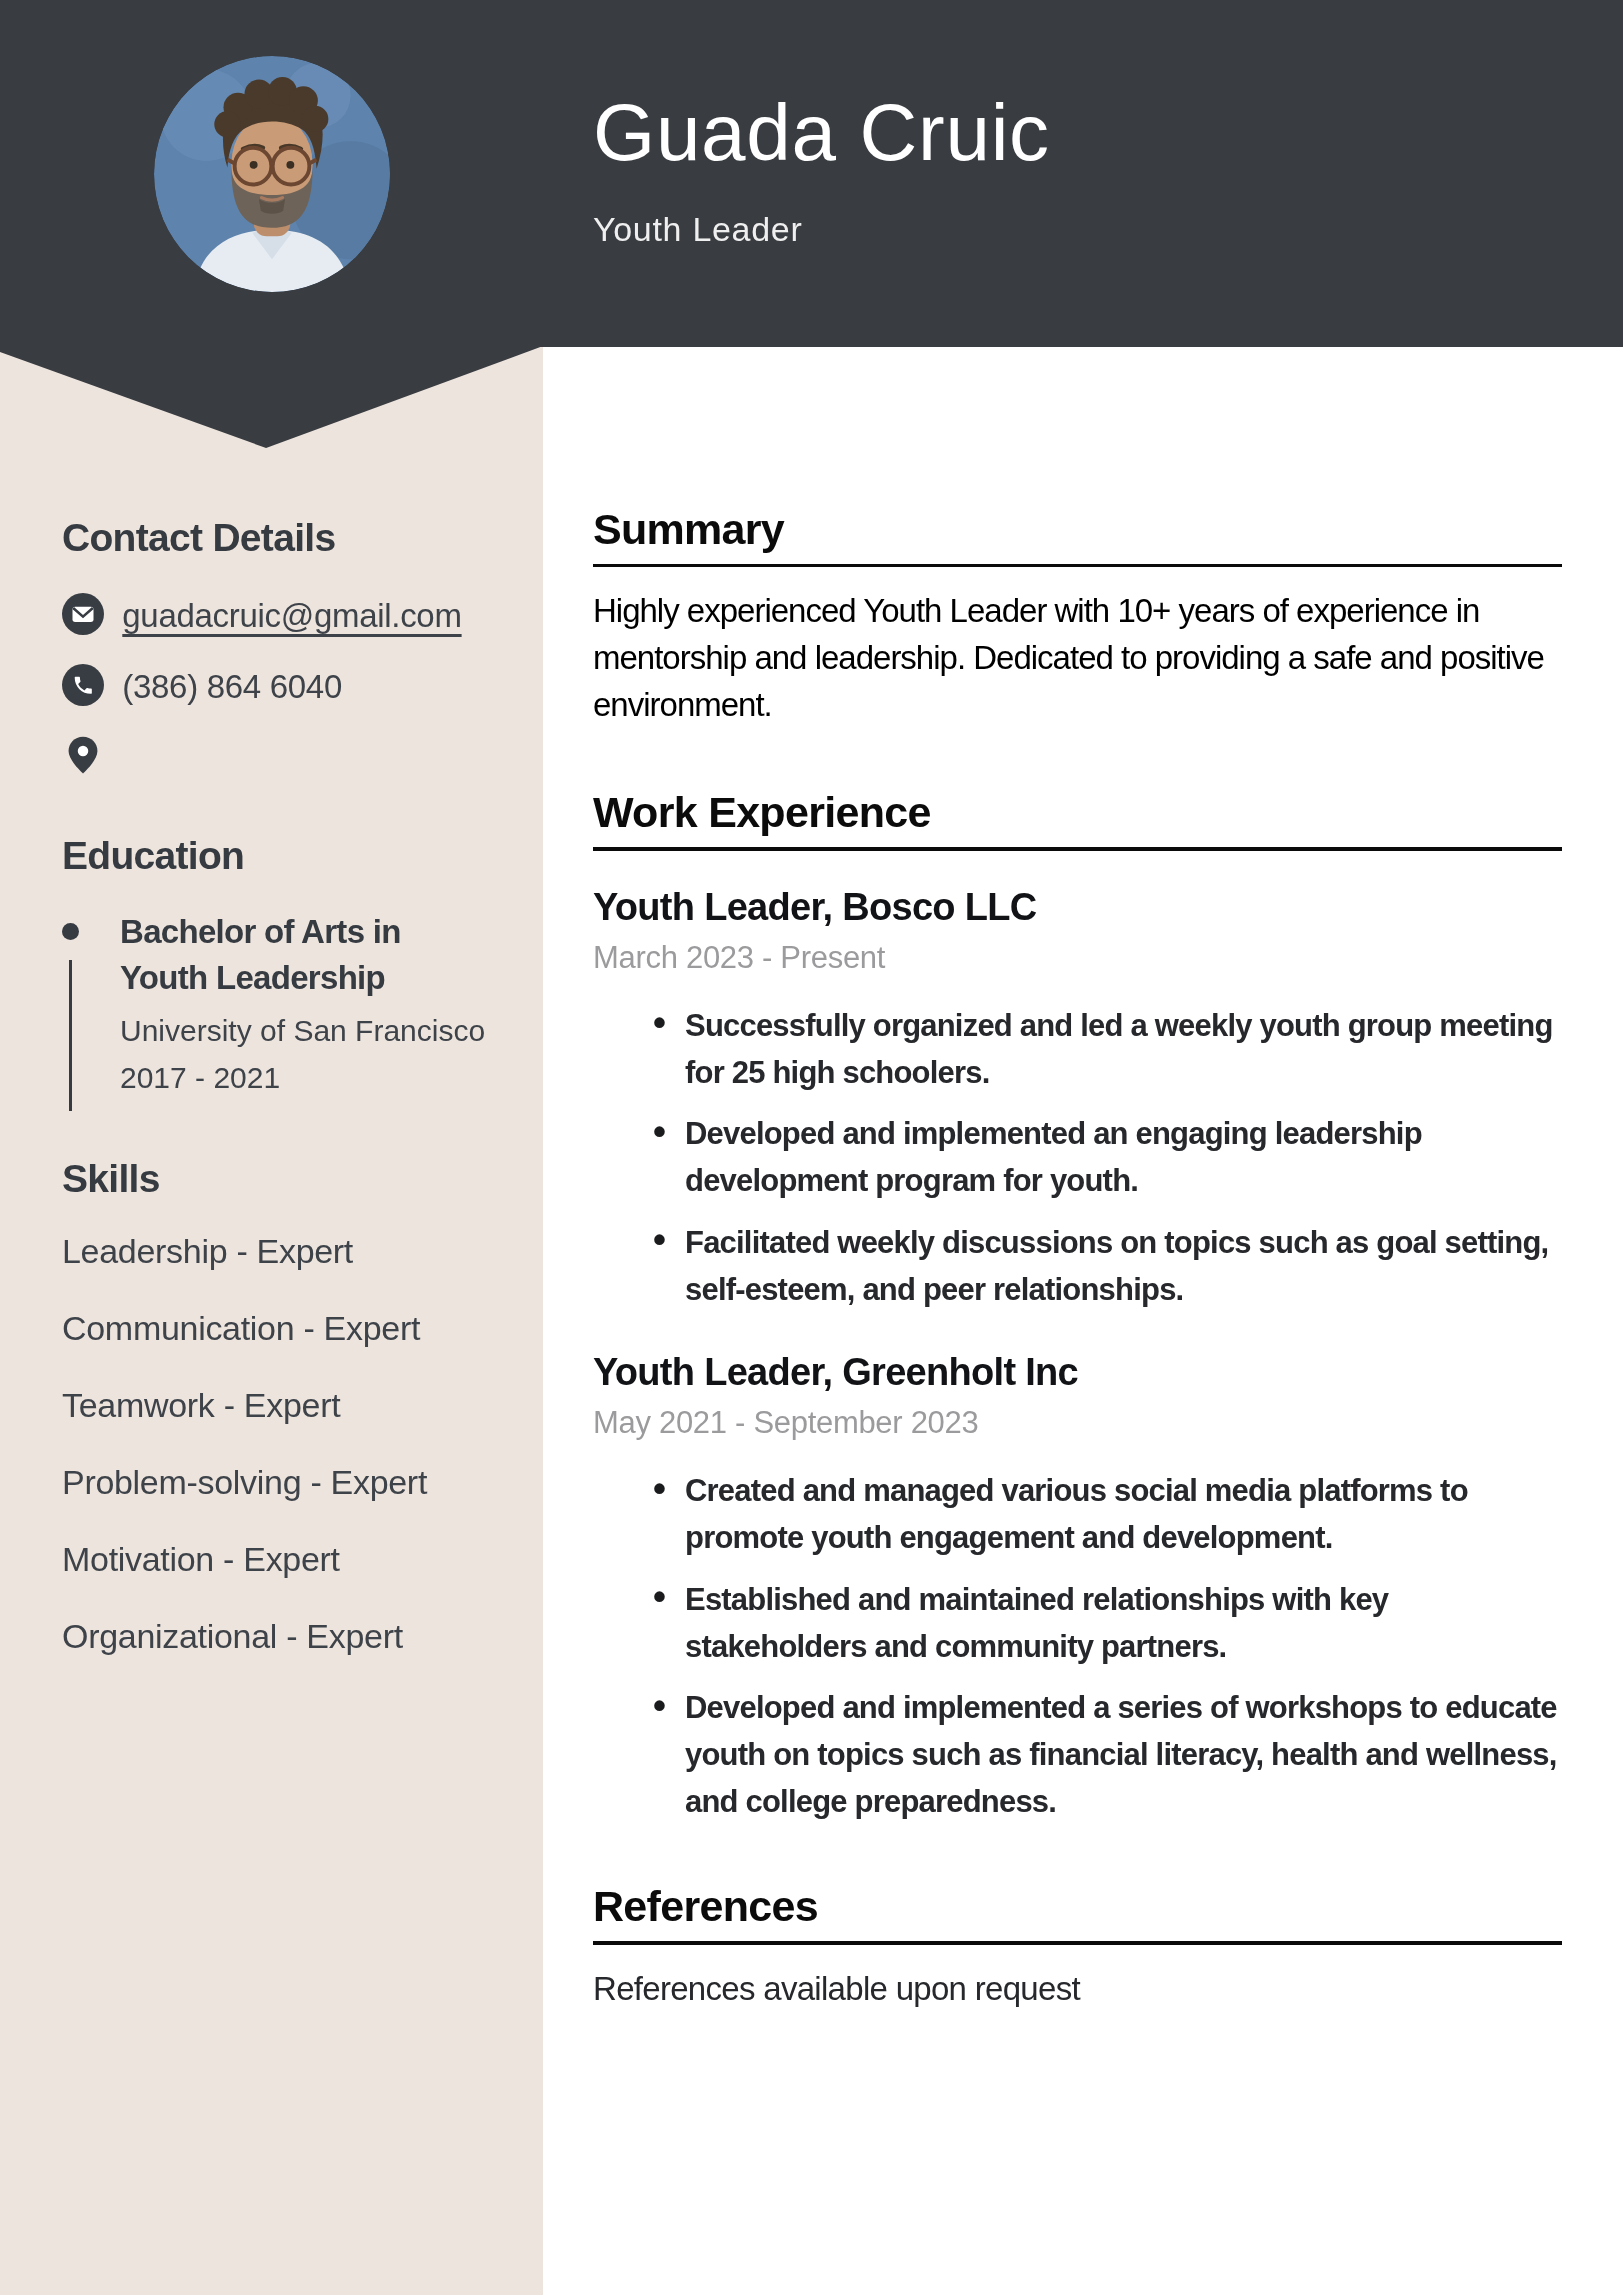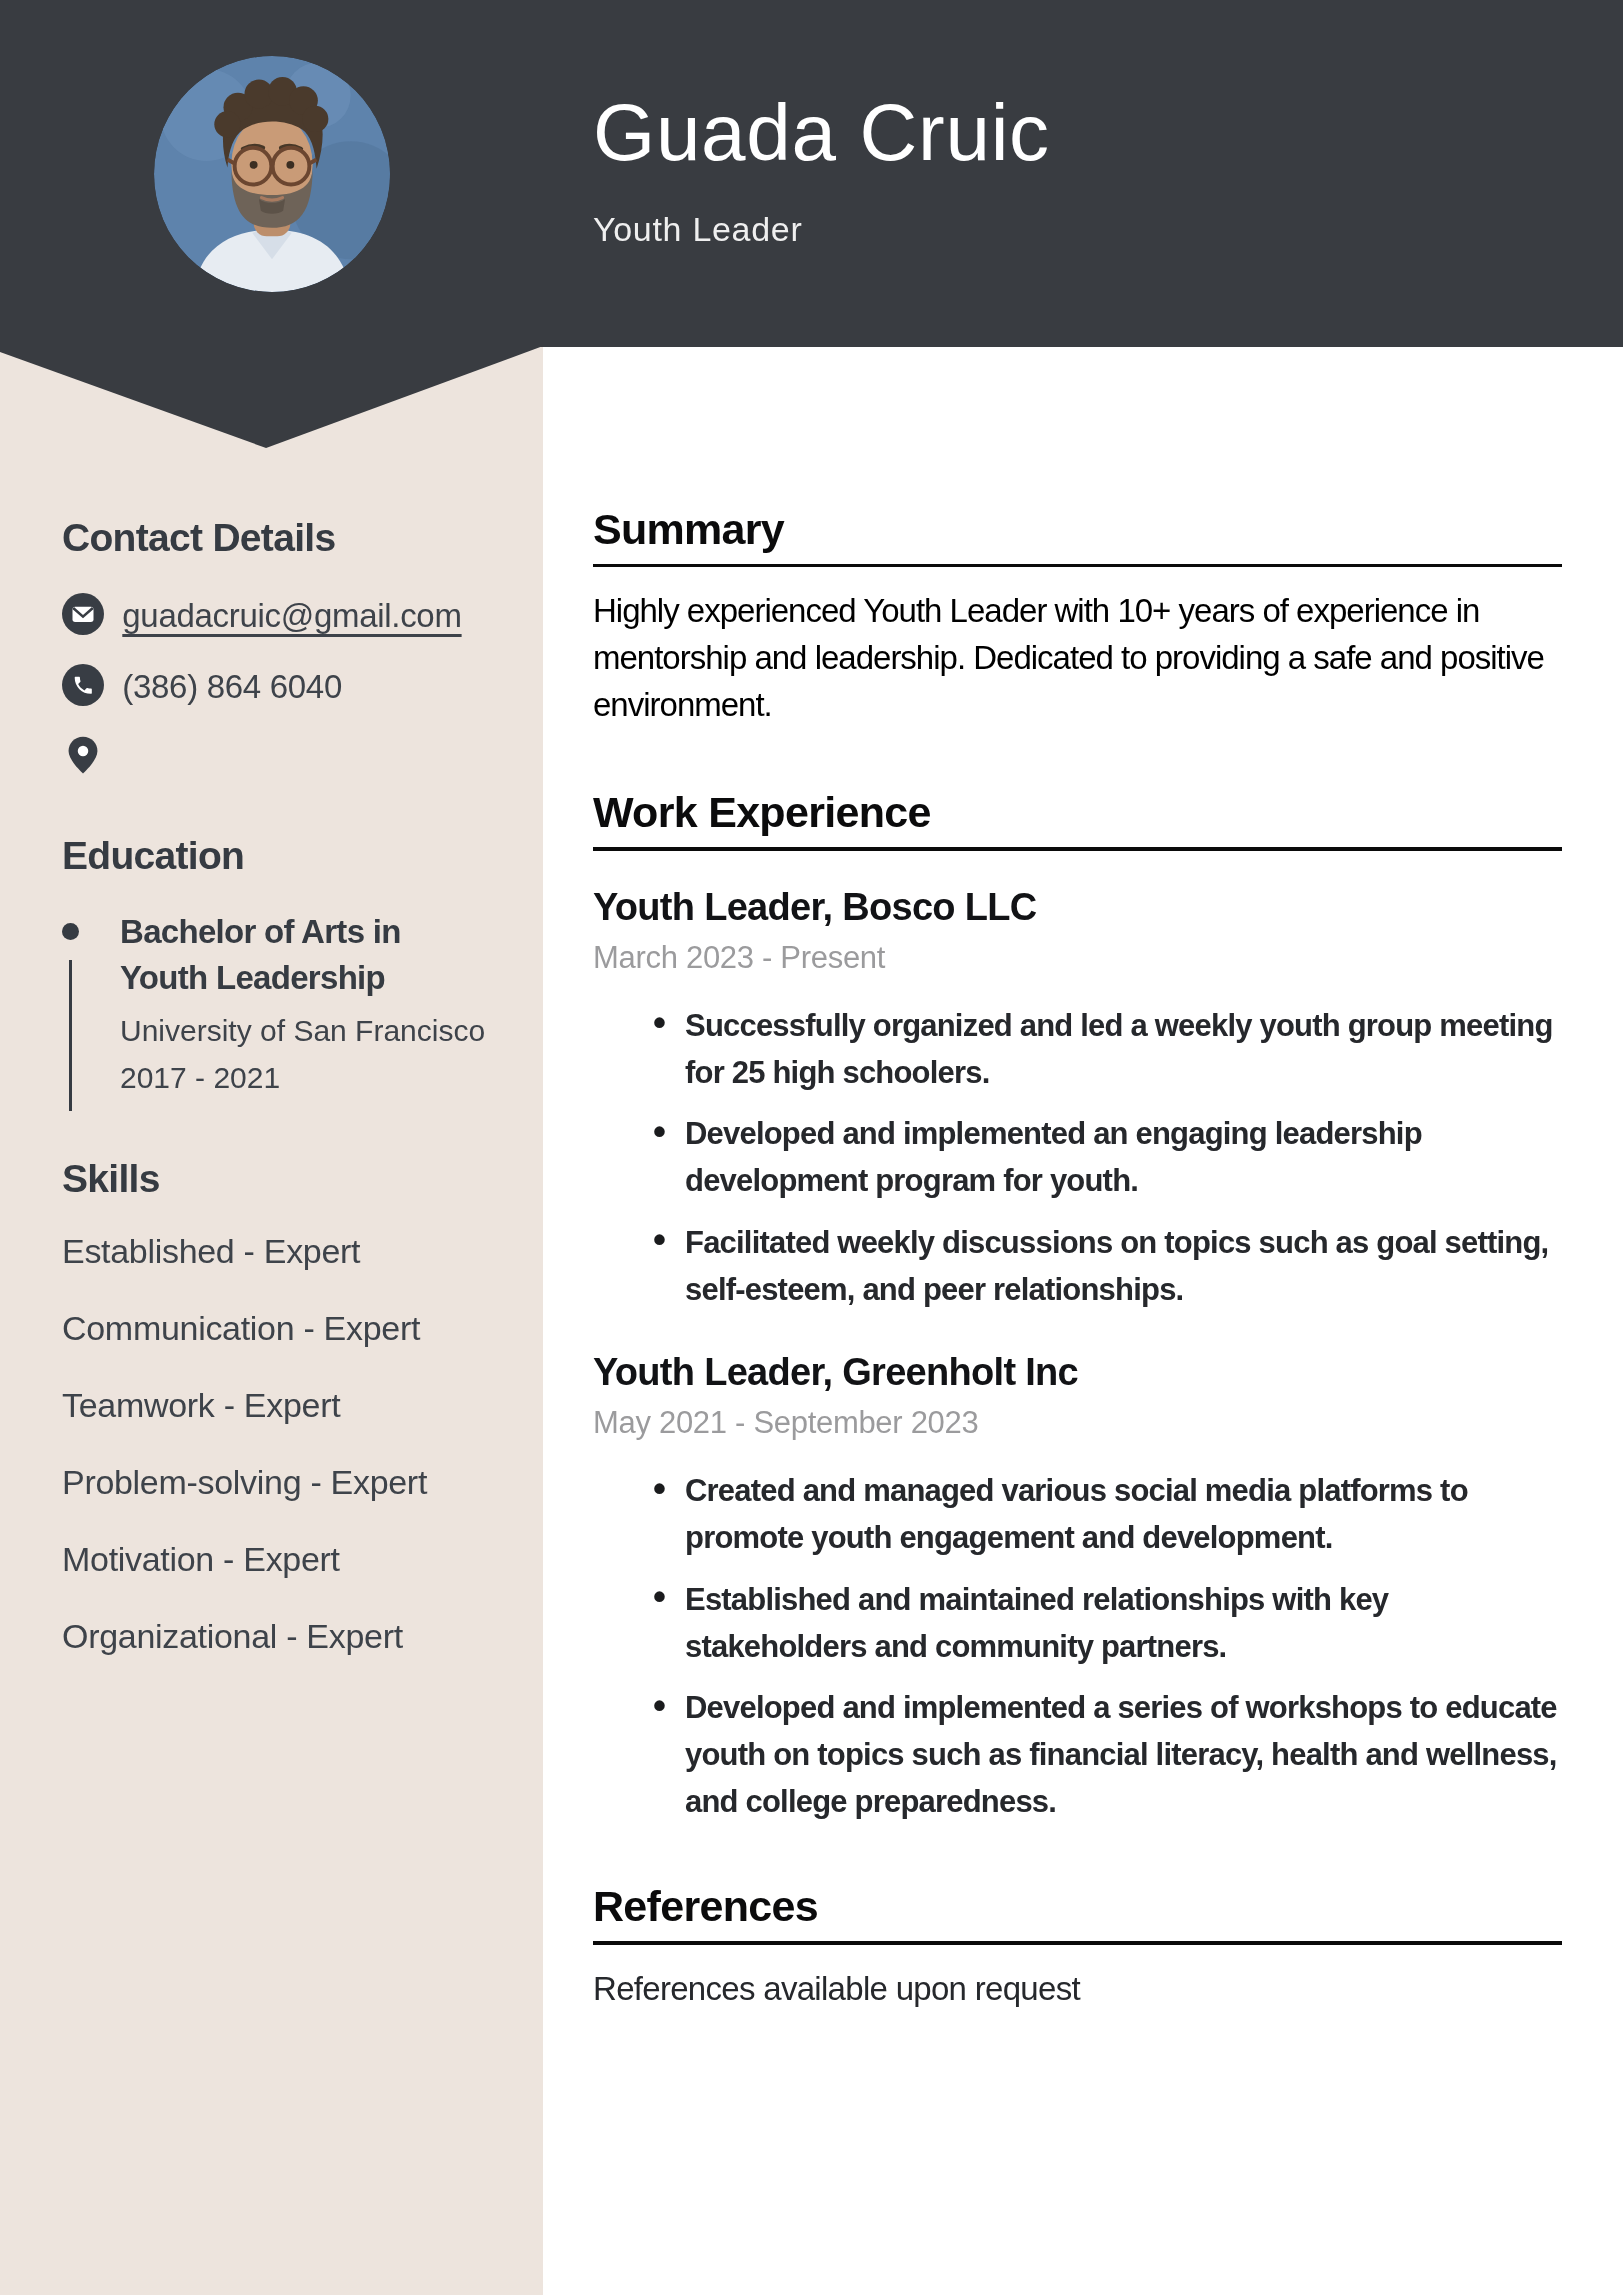--- a/index.html
+++ b/index.html
@@ -165,21 +165,21 @@
       <div class="edu-text">
         <div class="edu-degree">Bachelor of Arts in Youth Leadership</div>
         <div class="edu-school">University of San Francisco</div>
         <div class="edu-years">2017 - 2021</div>
       </div>
     </div>
 
     <h2 class="side-h2 section-gap">Skills</h2>
 
     <ul class="skills-list">
-      <li>Established - Expert</li>
+      <li>Leadership - Expert</li>
       <li>Communication - Expert</li>
       <li>Teamwork - Expert</li>
       <li>Problem-solving - Expert</li>
       <li>Motivation - Expert</li>
       <li>Organizational - Expert</li>
     </ul>
   </div>
 
   <div class="main-col">
 

